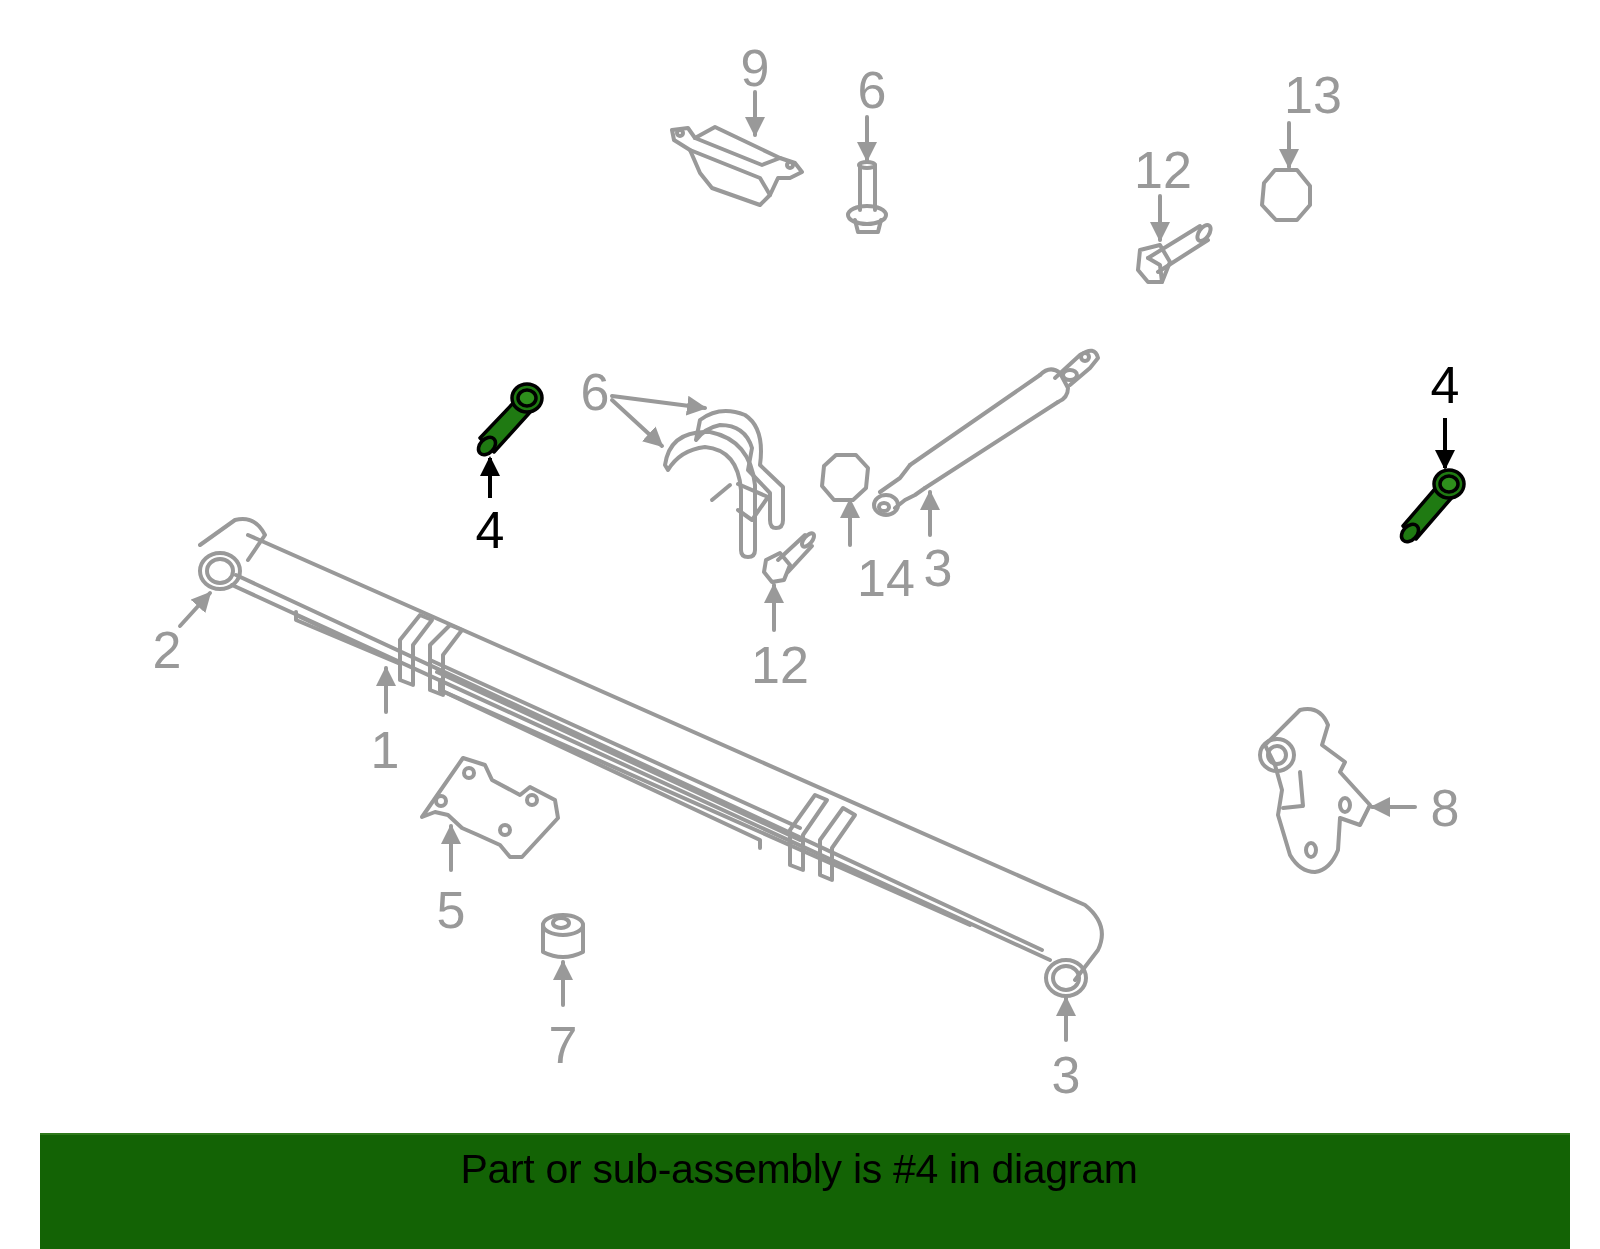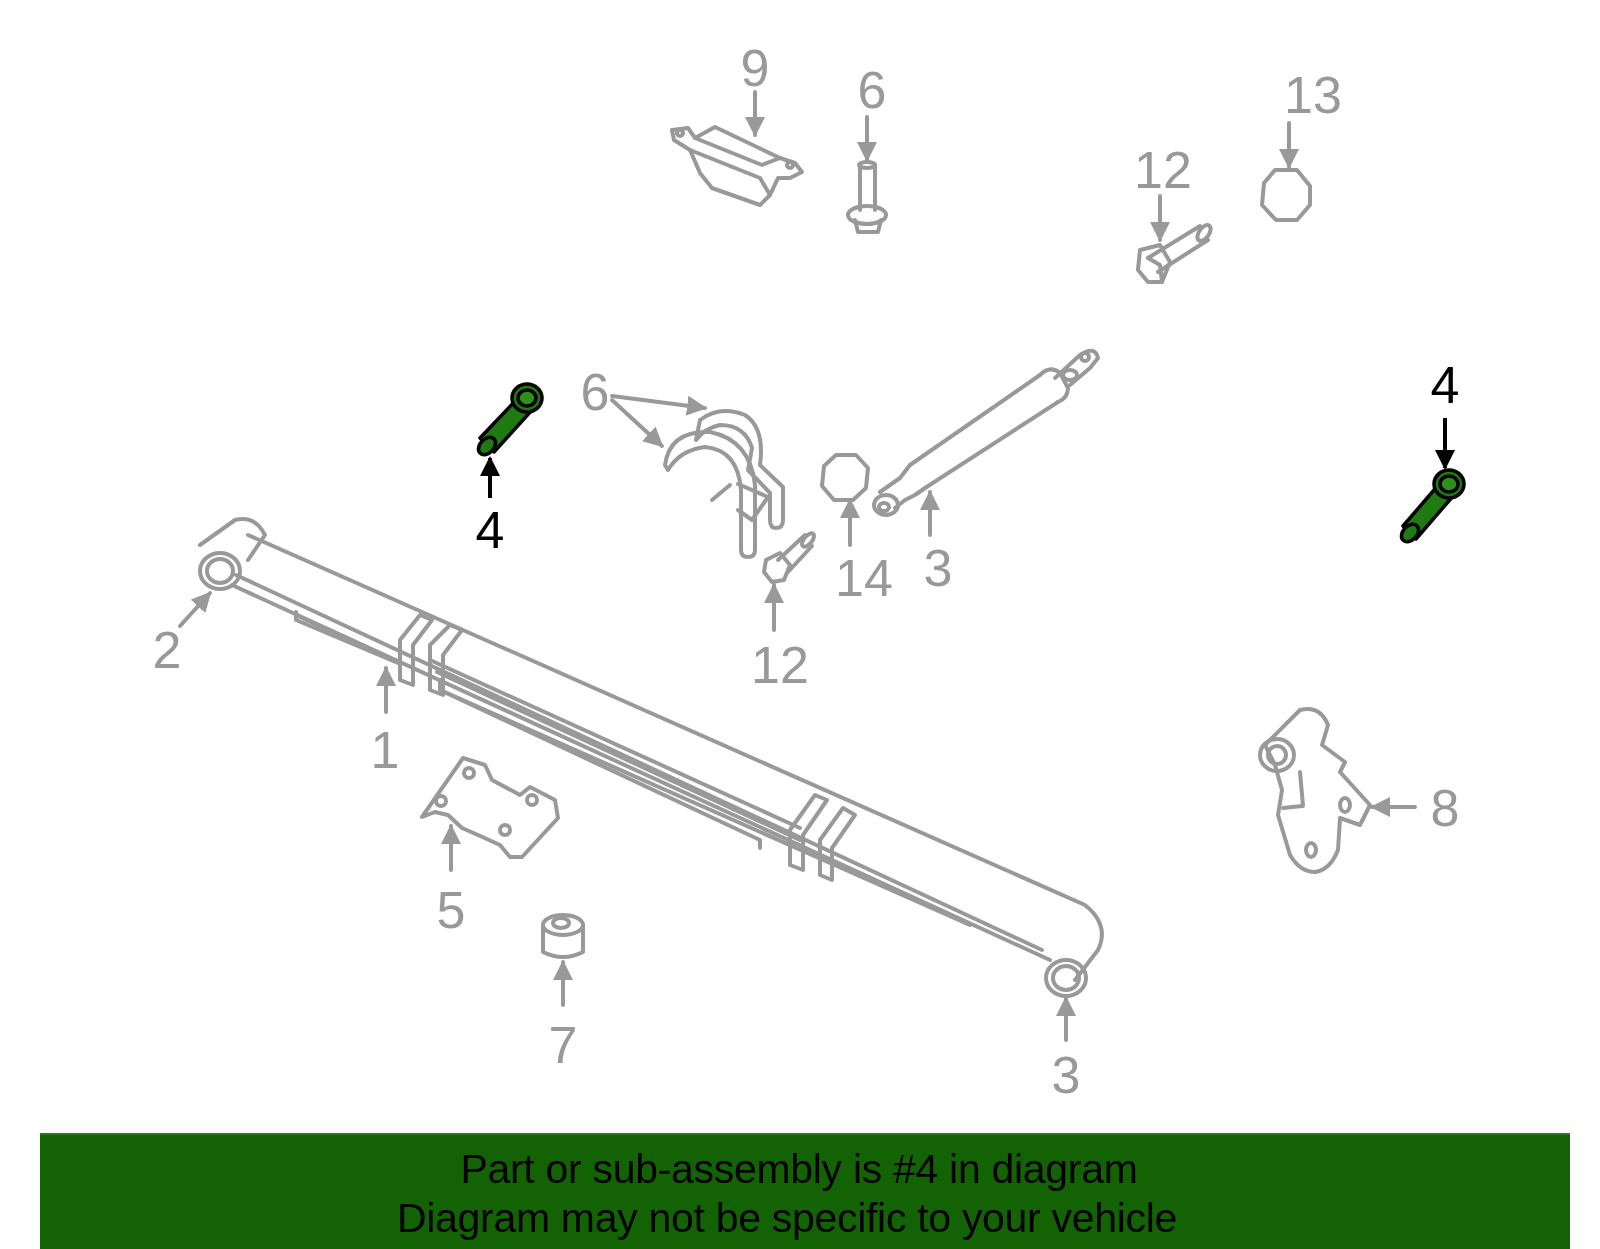--- a/index.html
+++ b/index.html
@@ -189,18 +189,17 @@
 <div class="callout" style="left:451px;top:910px;">5</div>
 <div class="callout" style="left:595px;top:392px;">6</div>
 <div class="callout" style="left:563px;top:1045px;">7</div>
 <div class="callout" style="left:1445px;top:808px;">8</div>
 <div class="callout" style="left:755px;top:68px;">9</div>
 <div class="callout" style="left:872px;top:90px;">6</div>
 <div class="callout" style="left:938px;top:568px;">3</div>
 <div class="callout" style="left:1163px;top:170px;">12</div>
 <div class="callout" style="left:780px;top:665px;">12</div>
 <div class="callout" style="left:1289px;top:95px;margin-left:24px;">13</div>
-<div class="callout" style="left:864px;top:578px;">14</div>
+<div class="callout" style="left:886px;top:578px;">14</div>
 
 <div id="banner">
   <div id="banner-line-1" class="banner-line">Part or sub-assembly is #4 in diagram</div>
-  <div id="banner-line-2" class="banner-line">Diagram may not be specific to your vehicle</div>
 </div>
 
 </body></html>

